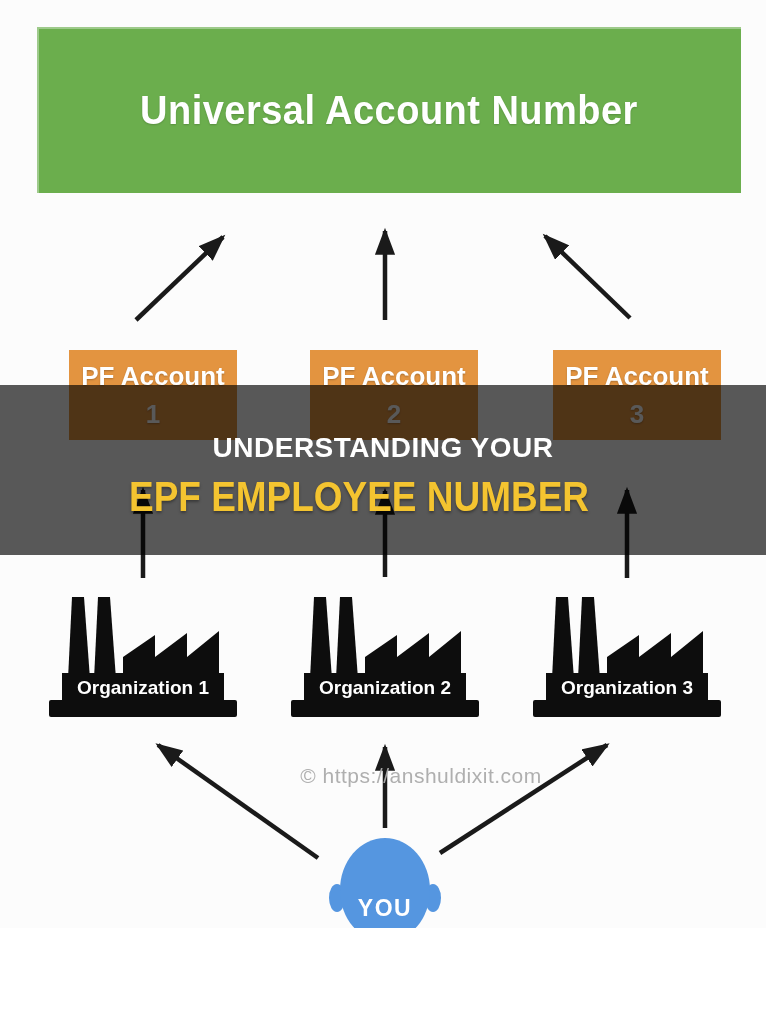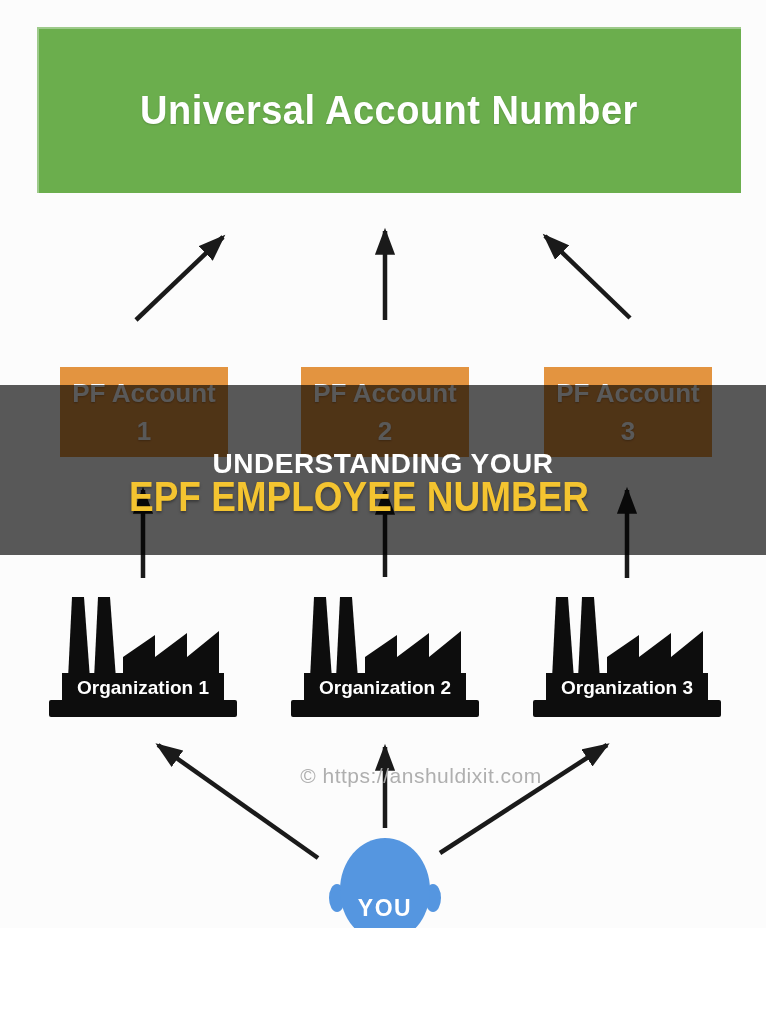--- a/index.html
+++ b/index.html
@@ -15,34 +15,35 @@
   }
   .uan-banner-text{
     color:#ffffff;font-size:40px;font-weight:700;letter-spacing:0.5px;
     transform:scaleX(0.95);text-shadow:0 1px 2px rgba(0,0,0,0.18);white-space:nowrap;
   }
   
   .arrows{position:absolute;left:0;top:0;z-index:2;}
   .arrows line{stroke:#1a1a1a;stroke-width:4.5;}
   
   .pf-box{
-    position:absolute;top:367px;width:168px;height:90px;background:#e39440;
+    position:absolute;top:350px;width:168px;height:90px;background:#e39440;
     z-index:1;text-align:center;color:#ffffff;font-weight:700;
     text-shadow:0 1px 2px rgba(0,0,0,0.25);
+    margin-left:9px;
   }
   .pf-box.pf1{left:60px;} .pf-box.pf2{left:301px;} .pf-box.pf3{left:544px;}
   .pf-title{font-size:26px;margin-top:11px;white-space:nowrap;}
   .pf-num{font-size:26px;margin-top:7px;}
   
   .band{
     position:absolute;left:0;top:385px;width:766px;height:170px;
     background:rgba(0,0,0,0.65);z-index:3;
   }
   .band-line1{
-    position:absolute;top:63px;left:0;width:100%;text-align:center;
+    position:absolute;top:47px;left:0;width:100%;text-align:center;
     color:#ffffff;font-size:28px;font-weight:700;letter-spacing:0.5px;white-space:nowrap;
   }
   .band-line2{
     position:absolute;top:88px;left:0;width:100%;text-align:center;
     color:#f4c430;font-size:42px;font-weight:700;white-space:nowrap;
     transform:translateX(-24px) scaleX(0.88);
     text-shadow:0 2px 3px rgba(0,0,0,0.35);
   }
   
   .factory{position:absolute;top:593px;z-index:1;}

